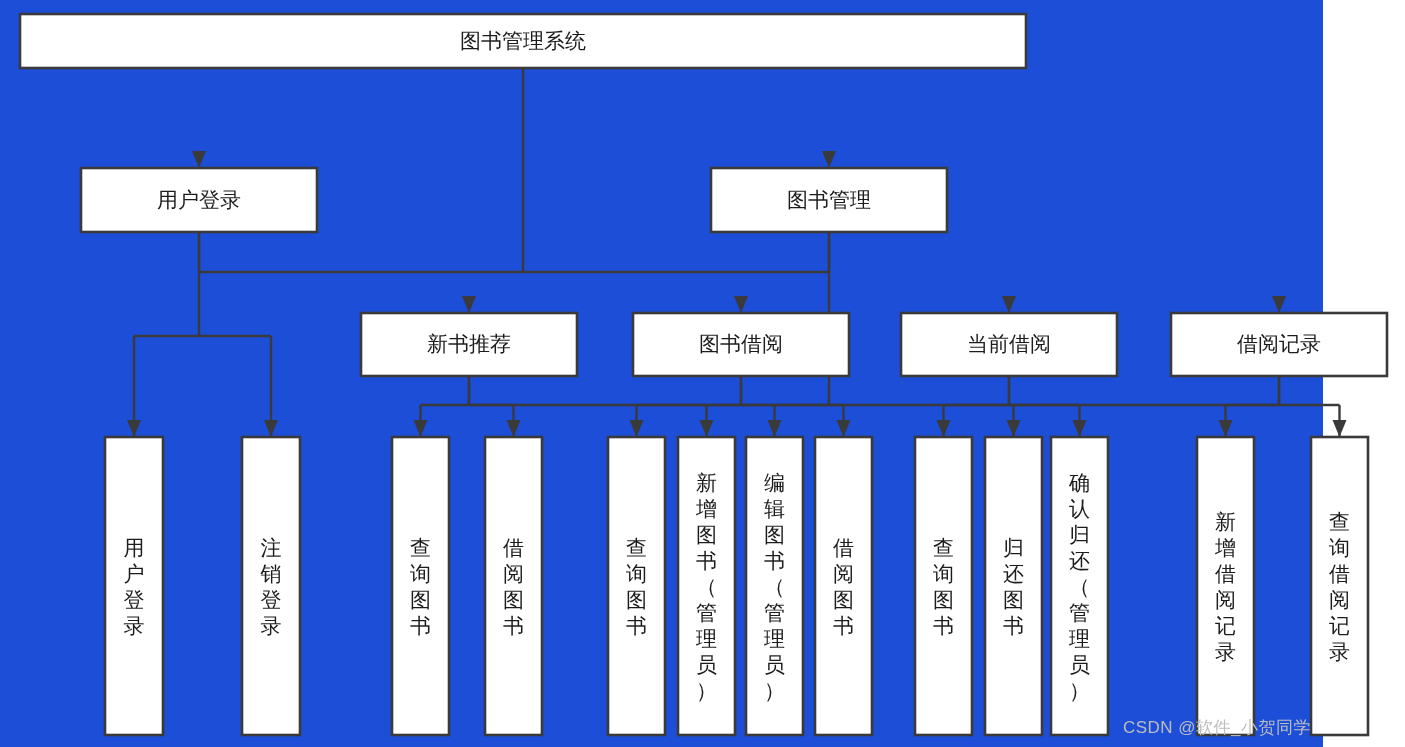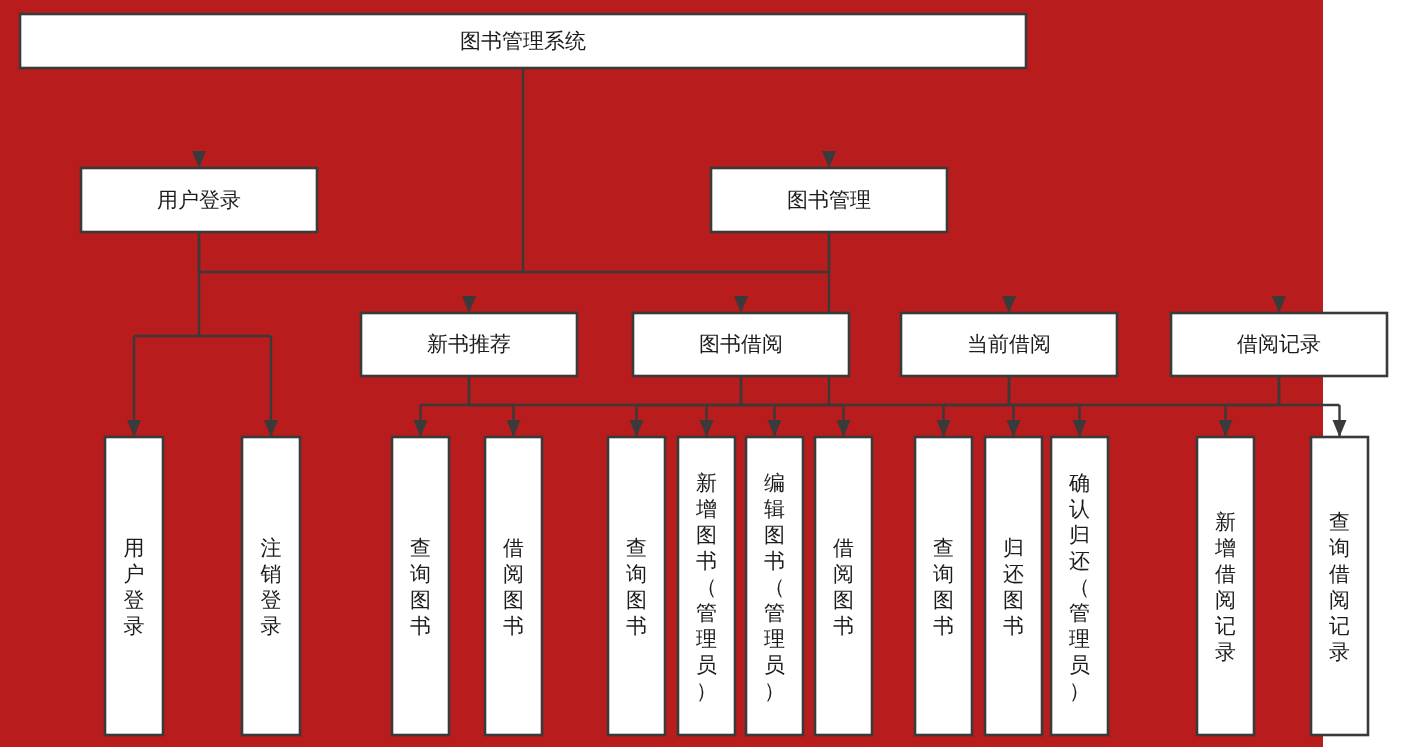--- a/index.html
+++ b/index.html
@@ -10,21 +10,21 @@
   body {
     width: 1405px;
     height: 747px;
     overflow: hidden;
     font-family: "Liberation Sans", "DejaVu Sans", sans-serif;
   }
   #diagram-root {
     position: relative;
     width: 1323px;
     height: 747px;
-    background: #b91c1c;
+    background: #1d4ed8;
   }
   svg#flowchart {
     position: absolute;
     left: 0;
     top: 0;
     width: 1405px;
     height: 747px;
     display: block;
   }
   .node-box {
@@ -202,13 +202,14 @@
         <g>
           <rect x="1197" y="437" width="57" height="298" class="node-box"></rect>
           <text class="node-label-v" x="1225.5" y="528.8"><tspan x="1225.5" dy="0">新</tspan><tspan x="1225.5" dy="26">增</tspan><tspan x="1225.5" dy="26">借</tspan><tspan x="1225.5" dy="26">阅</tspan><tspan x="1225.5" dy="26">记</tspan><tspan x="1225.5" dy="26">录</tspan></text>
         </g>
         <g>
           <rect x="1311" y="437" width="57" height="298" class="node-box"></rect>
           <text class="node-label-v" x="1339.5" y="528.8"><tspan x="1339.5" dy="0">查</tspan><tspan x="1339.5" dy="26">询</tspan><tspan x="1339.5" dy="26">借</tspan><tspan x="1339.5" dy="26">阅</tspan><tspan x="1339.5" dy="26">记</tspan><tspan x="1339.5" dy="26">录</tspan></text>
         </g>
       </g>
   </svg>
+  <div class="watermark">CSDN @软件_小贺同学</div>
 </div>
 
 </body></html>

